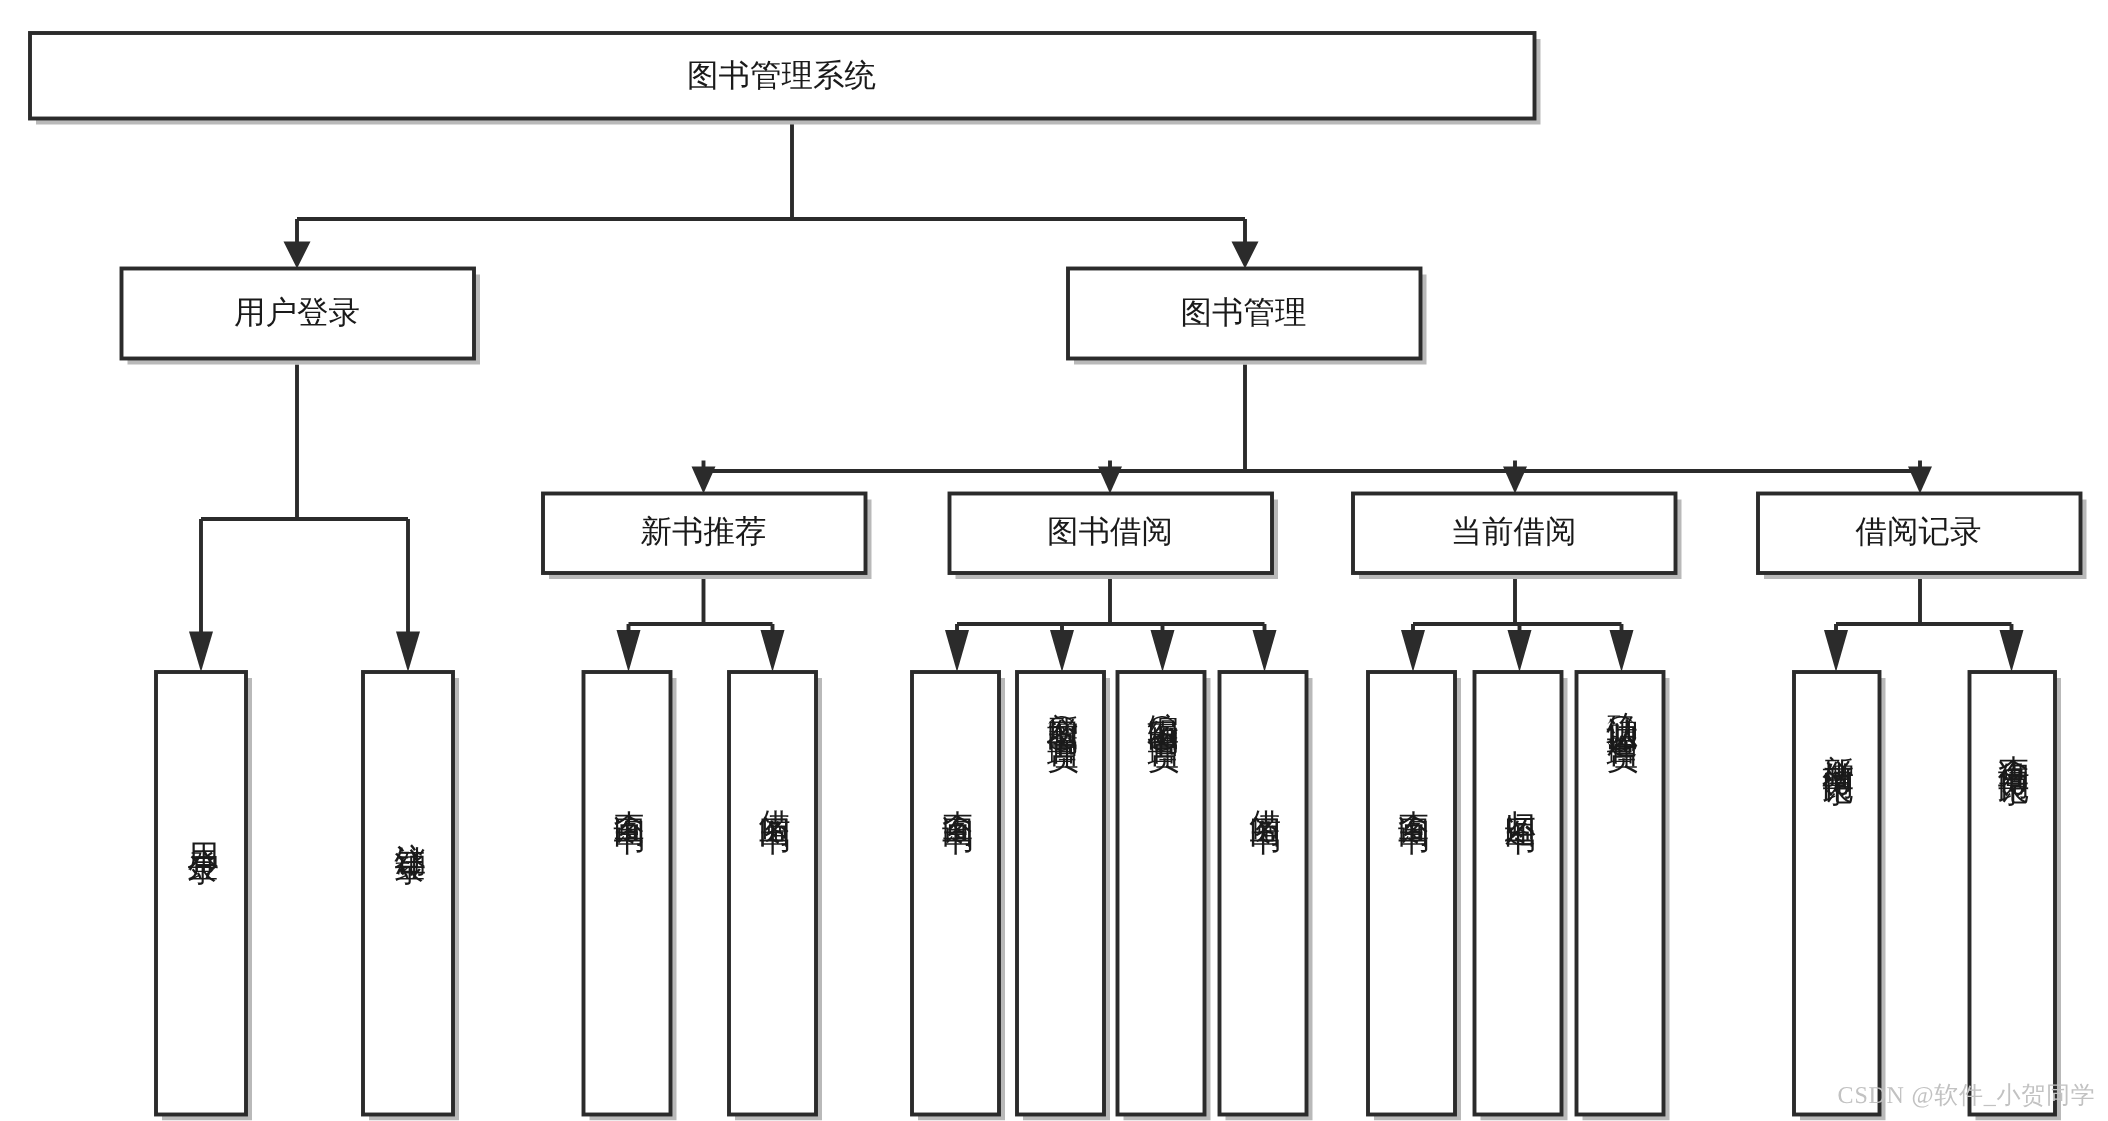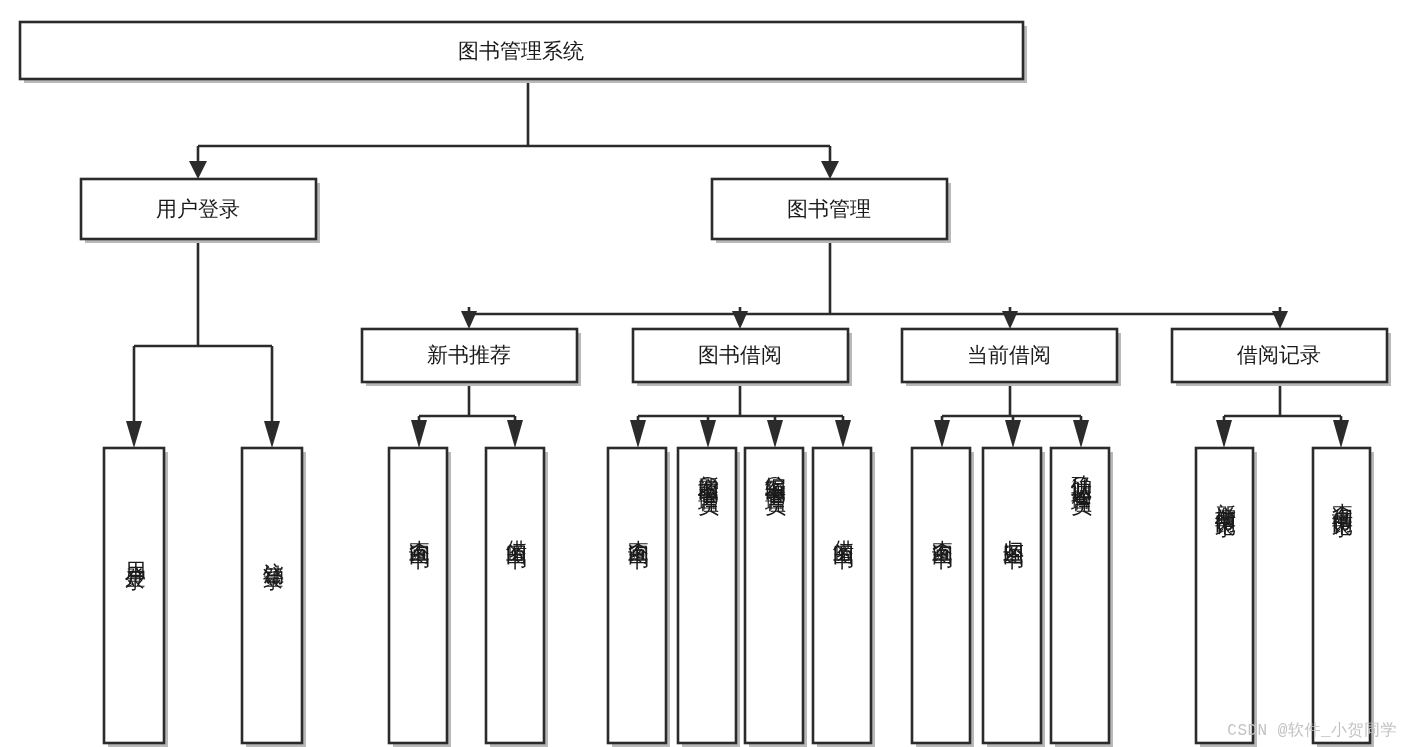--- a/index.html
+++ b/index.html
@@ -53,21 +53,21 @@
     writing-mode: vertical-rl;
     text-orientation: upright;
     dominant-baseline: middle;
     text-anchor: start;
     letter-spacing: 3px;
   }
   .watermark {
     position: absolute;
     right: 8px;
     bottom: 6px;
-    font-family: Liberation Mono, monospace;
+    font-family: Liberation Serif, serif;
     font-size: 16px;
     color: #c2c2c2;
     letter-spacing: 0.5px;
     white-space: nowrap;
     user-select: none;
   }
 </style>
 </head>
 <body>
 

